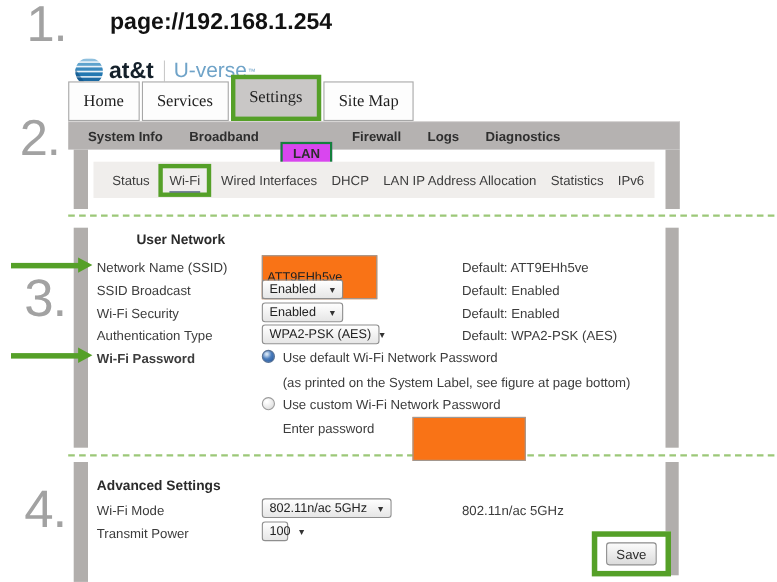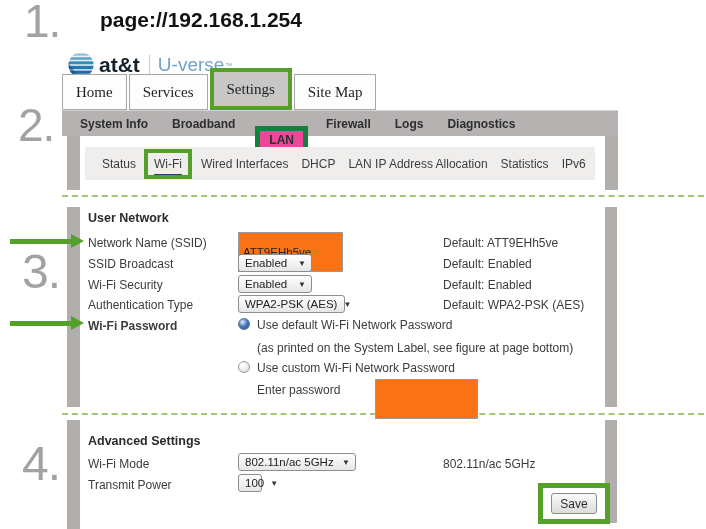--- a/index.html
+++ b/index.html
@@ -28,21 +28,21 @@
   .tab{box-sizing:border-box;height:25px;display:flex;align-items:center;justify-content:center;
        padding:17px 13px;background:#fdfdfd;border:1px solid #a7a7a7;margin-right:2px;
        font-family:"Liberation Serif",serif;font-size:15px;color:#1f1f1f;min-width:63px;}
   .tab.highlight{background:#c9c7c6;border:4px solid #55a028;height:29px;margin-top:-2px;}
 
   
   #nav2{position:absolute;left:62px;top:110px;width:556px;height:26px;background:#b5b2b1;
         border-top:1px solid #d7d5d4;display:flex;align-items:center;padding-left:18px;
         box-sizing:border-box;}
   .nav2-item{font-size:12px;font-weight:700;color:#2e2e2e;margin-right:24px;white-space:nowrap;}
-  .nav2-item.highlight{background:#ec4899;border:5px solid #15803d;padding:2px 9px;margin-right:18px;
+  .nav2-item.highlight{background:#d946ef;border:2px solid #15803d;padding:2px 9px;margin-right:18px;
         margin-left:-4px;margin-top:32px;}
 
   
   .edge-bar{position:absolute;background:#b1aeac;}
   #edge2-left{left:67px;top:136px;width:13px;height:54px;}
   #edge2-right{left:605px;top:136px;width:13px;height:54px;}
   #nav3-strip{position:absolute;left:85px;top:147px;width:510px;height:33px;background:#f0eeec;
               display:flex;align-items:center;padding-left:17px;box-sizing:border-box;}
   .nav3-item{font-size:12px;color:#3d3d3d;margin-right:13px;white-space:nowrap;}
   .nav3-item.boxed{border:4px solid #55a028;padding:4px 6px;margin:0 9px 0 -5px;}
@@ -60,21 +60,21 @@
   
   .green-arrow{position:absolute;left:10px;width:62px;height:5px;background:#55a028;}
   .green-arrow:after{content:"";position:absolute;right:-12px;top:-5px;width:0;height:0;
       border-left:13px solid #55a028;border-top:7.5px solid transparent;border-bottom:7.5px solid transparent;}
   #arrow-ssid{top:239px;}
   #arrow-password{top:321px;}
 
   
   .sec-title{position:absolute;left:88px;font-size:12.5px;font-weight:700;color:#2b2b2b;}
   .f-label{position:absolute;left:88px;font-size:12px;color:#3c3c3c;white-space:nowrap;}
-  .f-default{position:absolute;left:443px;font-size:12px;color:#3c3c3c;white-space:nowrap;text-align:center;}
+  .f-default{position:absolute;left:420px;font-size:12px;color:#3c3c3c;white-space:nowrap;text-align:center;}
 
   .text-input{position:absolute;box-sizing:border-box;height:18px;border:1px solid #9a9a9a;
       background:#f97316;font-family:"Liberation Sans",sans-serif;font-size:11.5px;color:#222;
       padding:19px 4px;border-radius:0;text-decoration:underline;}
   .select{position:absolute;box-sizing:border-box;height:18px;display:inline-flex;align-items:center;
       justify-content:space-between;padding:0 5px 0 6px;border:1px solid #8e8e8e;border-radius:3px;
       background:linear-gradient(#ffffff,#e6e6e6);font-size:11.5px;color:#222;white-space:nowrap;
       cursor:default;}
   .select .arrow{font-size:8px;color:#333;margin-left:6px;}
 
@@ -160,21 +160,21 @@
   <div class="dashed-line" id="dash2"></div>
 
   <div class="edge-bar" id="edge3-left"></div>
   <div class="edge-bar" id="edge3-right"></div>
   <div class="edge-bar" id="edge4-left"></div>
   <div class="edge-bar" id="edge4-right"></div>
 
   <div class="green-arrow" id="arrow-ssid"></div>
   <div class="green-arrow" id="arrow-password"></div>
 
-  <div class="sec-title" style="top:211px;">User Network</div>
+  <div class="sec-title" style="top:211px;margin-left:36px;">User Network</div>
 
   <div class="f-label" style="top:236px;">Network Name (SSID)</div>
   <input class="text-input" style="left: 238px; top: 232px; width: 105px;" value="ATT9EHh5ve">
   <div class="f-default" style="top:236px;">Default: ATT9EHh5ve</div>
 
   <div class="f-label" style="top:257px;">SSID Broadcast</div>
   <div class="select" style="left:238px;top:254px;width:74px;">
     <span>Enabled</span>
     <span class="arrow">▼</span>
   </div>

